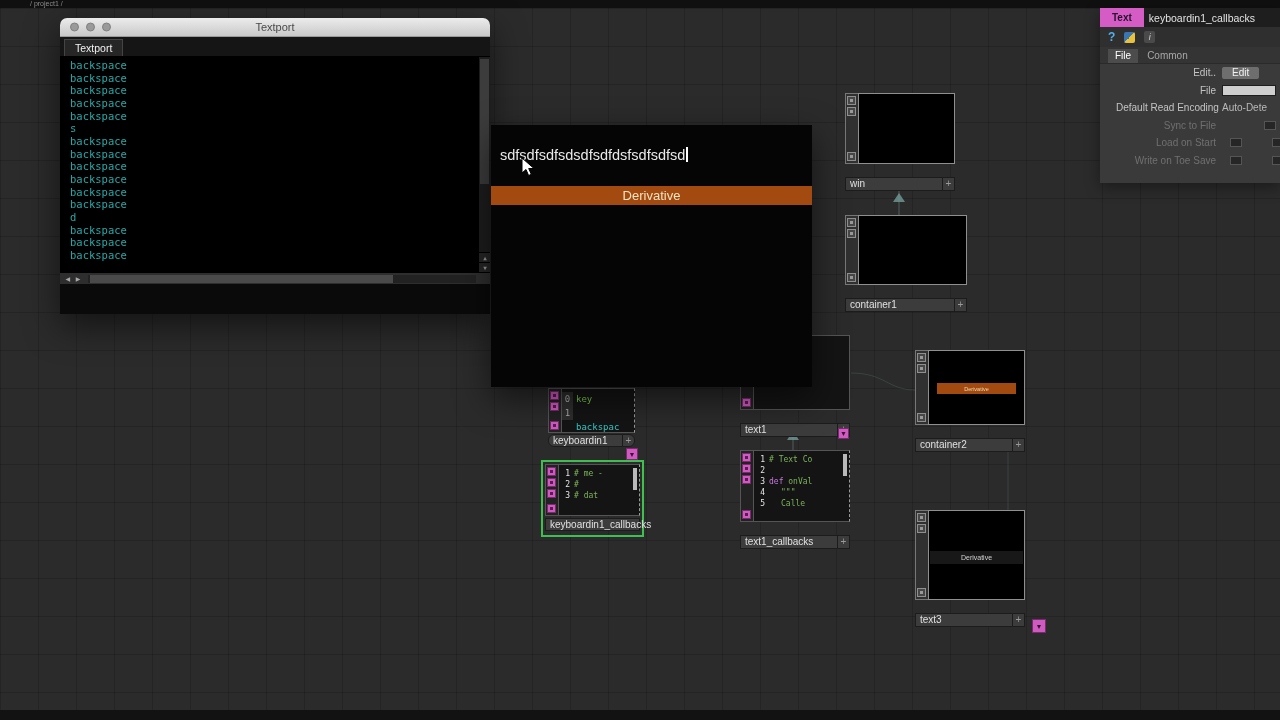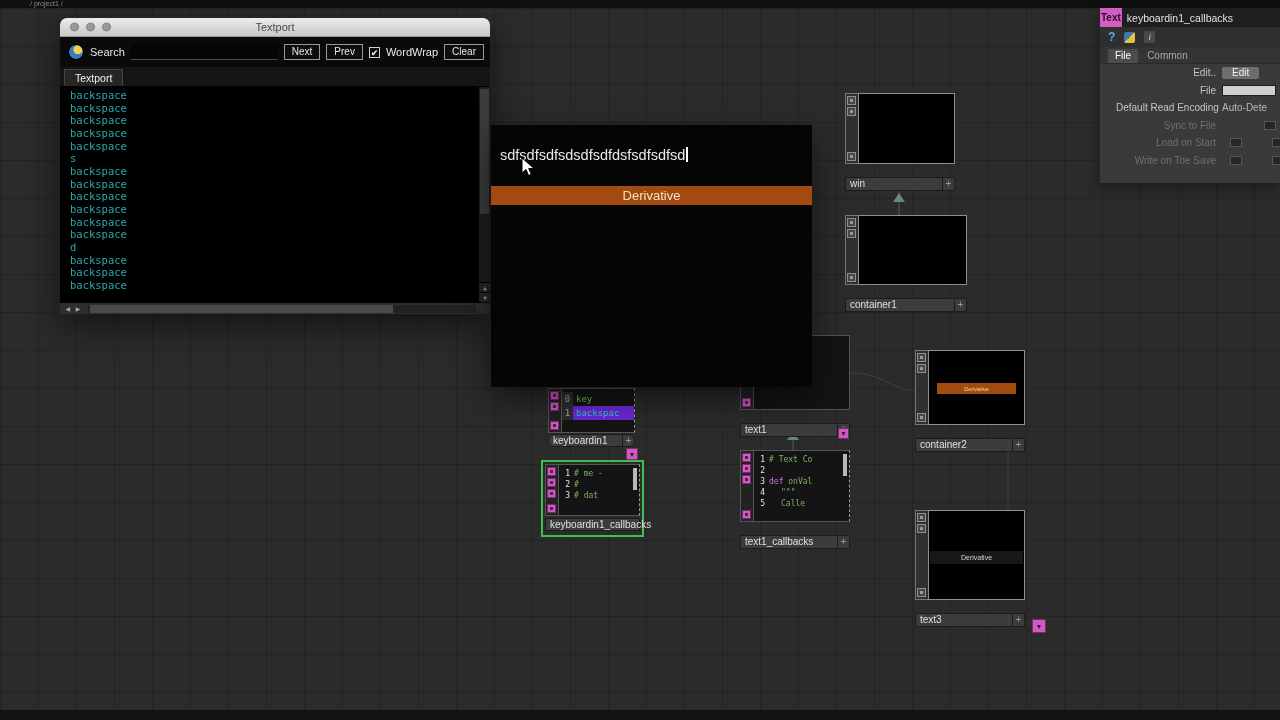--- a/index.html
+++ b/index.html
@@ -66,21 +66,21 @@
   .win-typed { position:absolute; left:9px; top:22px; color:#e9e9e9; font-size:14.5px; white-space:nowrap; }
   .caret { display:inline-block; width:1.5px; height:15px; background:#fff; vertical-align:-2px; margin-left:1px; }
   .win-menu-item { position:absolute; left:0; right:0; top:61px; height:19px; background:#a24a10;
                    display:flex; align-items:center; justify-content:center;
                    color:#f2e3c2; font-size:13px; }
 
   
   #parampanel { position:absolute; left:1100px; top:8px; width:180px; height:175px;
                 background:#3a3a3a; overflow:hidden; font-size:10px; box-shadow:0 4px 14px rgba(0,0,0,.4); }
   .pp-header { height:19px; display:flex; }
-  .pp-chip { background:#d45cc4; color:#26102a; font-weight:bold; padding:0 1px; display:flex; align-items:center; }
+  .pp-chip { background:#d45cc4; color:#26102a; font-weight:bold; padding:0 12px; display:flex; align-items:center; }
   .pp-name { flex:1; background:#1e1e1e; color:#e2e2e2; display:flex; align-items:center; padding:0 5px; font-size:10.5px; }
   .pp-icons { height:20px; background:#2f2f2f; display:flex; align-items:center; gap:9px; padding:0 8px; }
   .pp-help { color:#56aef2; font-weight:bold; font-size:12px; }
   .pp-py { width:11px; height:11px; border-radius:2px;
            background:linear-gradient(135deg,#3a76b4 0 50%, #e8c23c 50% 100%); }
   .pp-info { width:11px; height:12px; background:#4a4a4a; color:#cfcfcf; font-size:9px; font-style:italic;
              display:flex; align-items:center; justify-content:center; border-radius:2px; }
   .pp-tabs { height:17px; display:flex; align-items:flex-end; gap:2px; padding:0 8px; background:#343434;
              border-bottom:1px solid #2a2a2a; }
   .pp-tab { padding:1px 7px 2px; color:#a8a8a8; }
@@ -118,21 +118,21 @@
                color:#9a9a9a; font-size:10px; line-height:12px; text-align:center; flex:0 0 auto; }
   .mini-orange { position:absolute; left:8px; right:8px; top:32px; height:11px; background:#a24a10;
                  color:#f0ddb0; font-size:5.5px; display:flex; align-items:center; justify-content:center; overflow:hidden; }
   .t3-band { position:absolute; left:1px; right:1px; top:40px; height:13px; background:#181818;
              display:flex; align-items:center; justify-content:center; color:#d2d2d2; font-size:7px; }
   
   .kb-row { display:flex; height:14px; font-family:"DejaVu Sans Mono", monospace; font-size:9px; line-height:14px; }
   .kb-num { width:11px; background:#2e2e2e; color:#aaa; text-align:center; flex:0 0 auto; }
   .kb-text { padding-left:3px; flex:1; }
   .kb-text.green { color:#79c84a; }
-  .kb-row.hl .kb-text { color:#35c8c8; background:#6d28d9; }
+  .kb-row.hl .kb-text { color:#35c8c8; background:#701a75;margin-top:14px; }
   
   .code { padding:3px 2px 0 2px; }
   .code-line { display:flex; font-family:"DejaVu Sans Mono", monospace; font-size:8px; line-height:11px; height:11px; }
   .code-num { width:9px; text-align:right; margin-right:4px; color:#e6e6e6; flex:0 0 auto; }
   .code-text { white-space:pre; color:#d0d0d0; }
   .code-text.comment, .code-text.string { color:#7cb35a; }
   .code-kw { color:#c678dd; white-space:pre; }
   .mini-scroll { position:absolute; right:2px; top:3px; width:4px; height:22px; background:#b9b9b9; }
   
   .selection { position:absolute; border:2px solid #3fbf4f; }
@@ -388,30 +388,20 @@
 
   <div id="textport" class="window">
     <div class="titlebar">
       <div class="lights">
         <span class="light"></span>
         <span class="light"></span>
         <span class="light"></span>
       </div>
       <span>Textport</span>
     </div>
-    <div class="tp-search">
-      <span class="td-logo"></span>
-      <span class="tp-search-label">Search</span>
-      <input class="tp-input" value="" style="">
-      <button class="tp-btn">Next</button>
-      <button class="tp-btn">Prev</button>
-      <span class="tp-check">✔</span>
-      <span class="tp-search-label">WordWrap</span>
-      <button class="tp-btn">Clear</button>
-    </div>
     <div class="tp-tabs">
       <span class="tp-tab">Textport</span>
     </div>
     <div class="tp-console">
       <div>backspace</div>
       <div>backspace</div>
       <div>backspace</div>
       <div>backspace</div>
       <div>backspace</div>
       <div>s</div>

